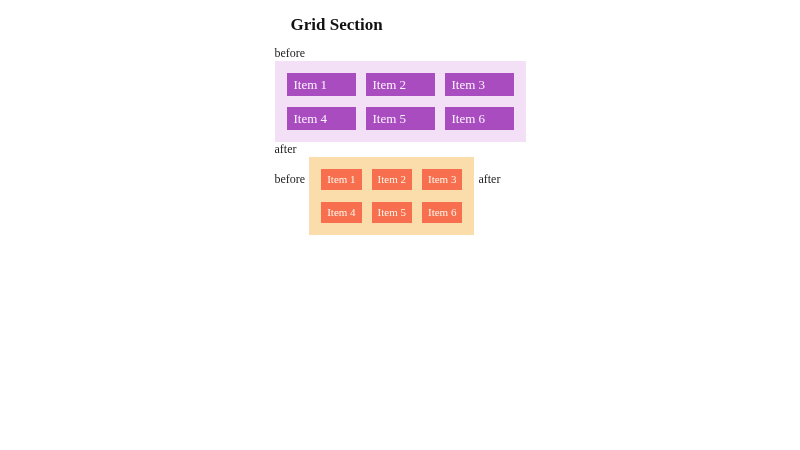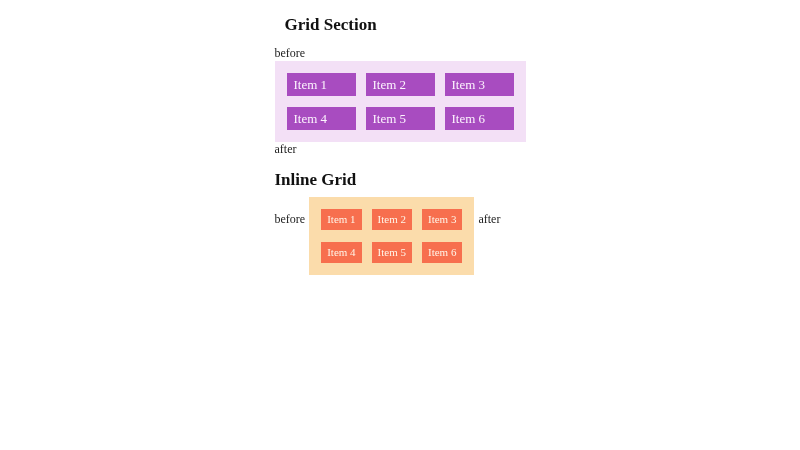--- a/index.html
+++ b/index.html
@@ -20,21 +20,21 @@
     width: 251px;
     margin: 0 auto;
     padding-top: 15px;
     box-sizing: content-box;
   }
   h2 {
     font-size: 17px;
     line-height: 1.2;
     font-weight: bold;
     color: #111111;
-    margin: 0 0 11px 10px;
+    margin: 0 0 11px 16px;
   }
   h2.inline-title {
     margin: 13px 0 6px 0;
   }
   .flow-label {
     margin: 0;
     font-size: 12px;
     color: #222222;
   }
   
@@ -91,21 +91,20 @@
     <div class="g-item">Item 1</div>
     <div class="g-item">Item 2</div>
     <div class="g-item">Item 3</div>
     <div class="g-item">Item 4</div>
     <div class="g-item">Item 5</div>
     <div class="g-item">Item 6</div>
   </div>
 
   <div class="flow-label">after</div>
 
-  <h2 class="inline-title">Inline Grid</h2>
 
   <div class="inline-line"><span>before</span><span class="inline-grid-container">
         <span class="ig-item">Item 1</span>
         <span class="ig-item">Item 2</span>
         <span class="ig-item">Item 3</span>
         <span class="ig-item">Item 4</span>
         <span class="ig-item">Item 5</span>
         <span class="ig-item">Item 6</span>
       </span><span>after</span></div>
 

